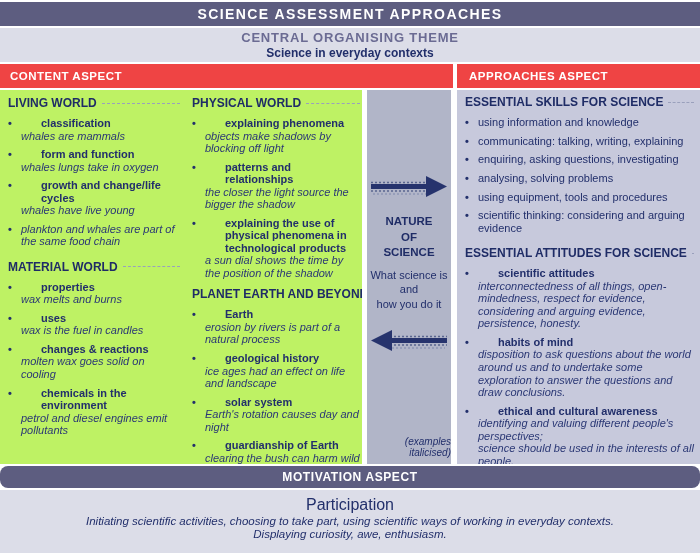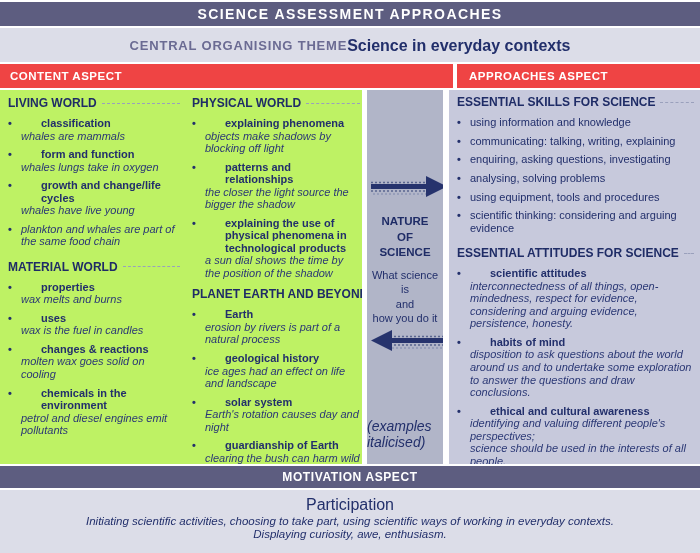--- a/index.html
+++ b/index.html
@@ -9,41 +9,41 @@
     font-family:"Liberation Sans", sans-serif;
   }
   
   .hdr {
     height:24px; margin-bottom:2px; background:#5d5d80; color:#ffffff;
     display:flex; align-items:center; justify-content:center;
     font-weight:bold; font-size:14px; letter-spacing:1.4px;
   }
   .theme {
     height:34px; margin-bottom:2px; background:#dcdde8;
-    display:flex; align-items:center; justify-content:center;
+    display:flex; flex-direction:column; align-items:center; justify-content:center;
   }
   .theme-label { color:#6b6b93; font-weight:bold; font-size:13px; letter-spacing:.8px; }
-  .theme-value { color:#222f6b; font-weight:bold; font-size:16px; margin-top:1px; }
+  .theme-value { color:#222f6b; font-weight:bold; font-size:12px; margin-top:1px; }
   .aspectbar { height:24px; margin-bottom:2px; display:flex; }
   .seg {
     background:#ef4444; color:#ffffff; font-weight:bold; font-size:11.5px;
     letter-spacing:.5px; display:flex; align-items:center; box-sizing:border-box;
   }
   .seg-left  { width:453px; padding-left:10px; margin-right:4px; }
   .seg-right { flex:1; padding-left:12px; }
   
   .content { height:374px; margin-bottom:2px; display:flex; overflow:hidden; }
   .panelA {
     width:362px; background:#bef264; box-sizing:border-box;
     padding:6px 2px 8px 8px; display:flex; overflow:hidden;
   }
   .colA1 { width:172px; flex:none; }
   .colA2 { flex:1; padding-left:12px; min-width:0; }
   .panelB {
-    width:76px; flex:none; background:#b1b5c8; margin-left:5px; margin-right:6px;
+    width:84px; flex:none; background:#b1b5c8; margin-left:5px; margin-right:6px;
     position:relative; overflow:hidden;
   }
   .panelC {
     flex:1; background:#c7c9dc; box-sizing:border-box;
     padding:5px 6px 0 8px; overflow:hidden;
   }
   .hd {
     display:flex; align-items:center; color:#1f2c66; font-weight:bold;
     font-size:12px; margin:0 0 7px 0;
   }
@@ -62,28 +62,28 @@
   .arrowL { top:238px; }
   .nat-title {
     position:absolute; top:124px; left:0; width:100%; text-align:center;
     color:#1f2c66; font-weight:bold; font-size:11.5px; line-height:1.35; white-space:pre-line;
   }
   .nat-desc {
     position:absolute; top:178px; left:0; width:100%; text-align:center;
     color:#222f6b; font-size:11px; line-height:1.3; white-space:pre-line;
   }
   .nat-note {
-    position:absolute; bottom:14px; left:0; width:100%; text-align:left;
-    color:#222f6b; font-style:italic; font-size:14px;
+    position:absolute; bottom:6px; left:0; width:100%; text-align:right;
+    color:#222f6b; font-style:italic; font-size:10px;
   }
   
   .motiv {
     height:22px; margin-bottom:2px; background:#5d5d80; color:#ffffff;
     display:flex; align-items:center; justify-content:center;
-    font-weight:bold; font-size:12px; letter-spacing:.6px;
+    font-weight:bold; font-size:12px; letter-spacing:.6px;border-radius:8px;
   }
   .bottom { flex:1; background:#dcdde8; text-align:center; padding-top:4px; overflow:hidden; }
   .bterm { color:#222f6b; font-weight:normal; font-size:16px; margin-top:2px; }
   .bdesc { color:#222f6b; font-style:italic; font-size:11.5px; margin-top:1px; }
 </style>
 </head>
 <body>
 
 <div class="page">
 

